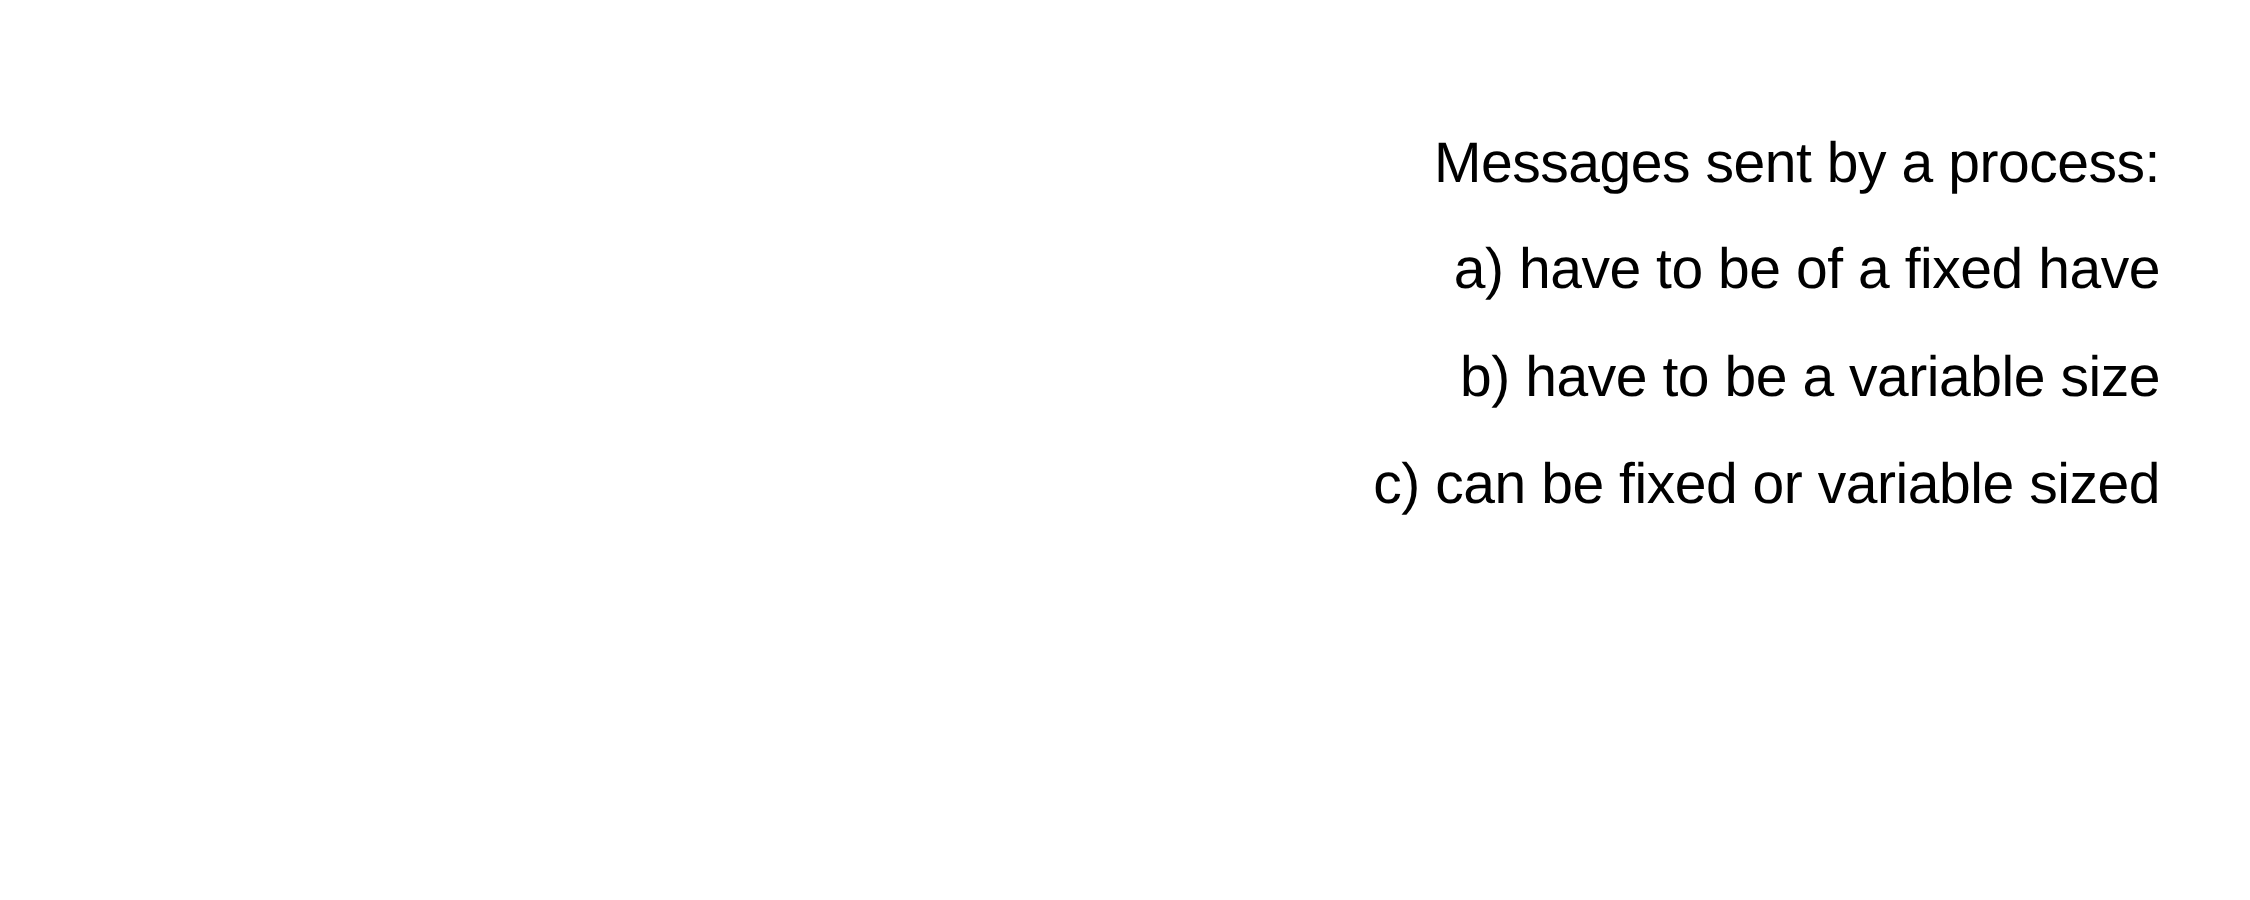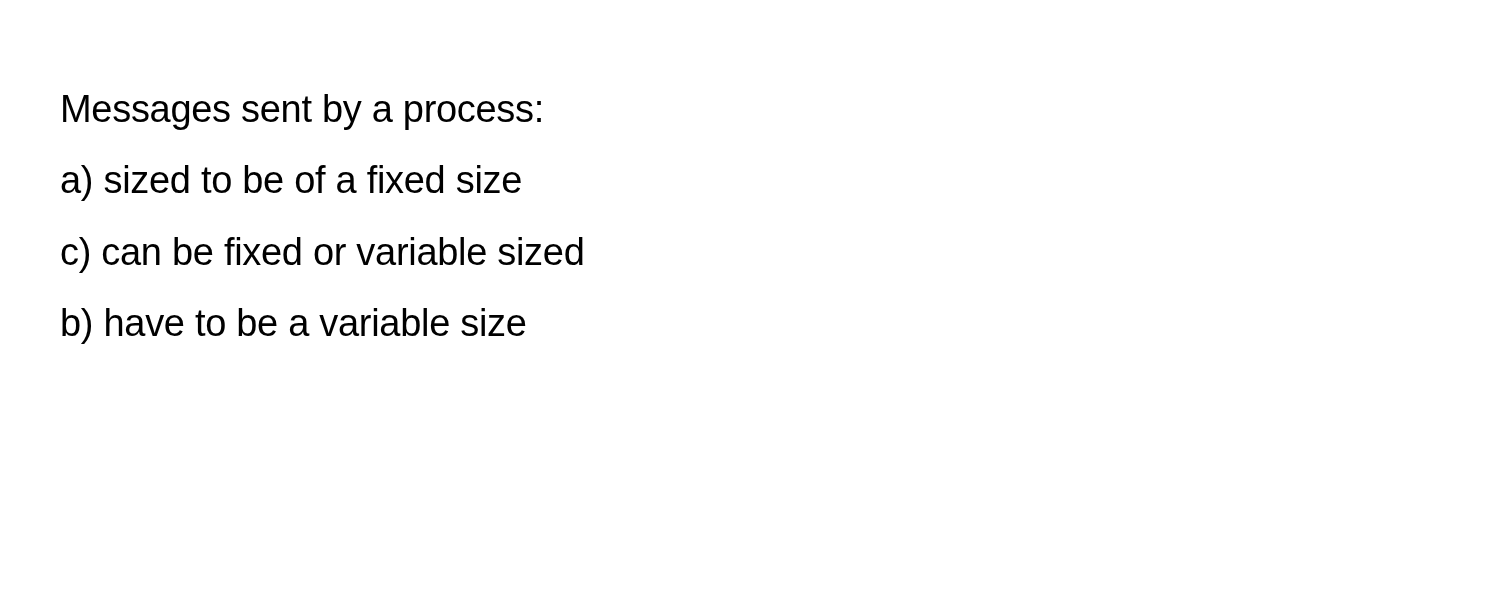--- a/index.html
+++ b/index.html
@@ -12,20 +12,21 @@
       height: 600px;
       background: #ffffff;
       font-family: -apple-system, BlinkMacSystemFont, "Segoe UI", Helvetica, Arial, sans-serif;
       color: #000000;
       padding: 85px 60px;
     }
     .question-container {
       display: flex;
       flex-direction: column;
       gap: 22px;
+      text-align: right;
     }
     .question-text {
       font-size: 38px;
       font-weight: 400;
       line-height: 1.3;
       letter-spacing: -0.3px;
     }
     .option {
       font-size: 38px;
       font-weight: 400;
@@ -33,23 +34,23 @@
       letter-spacing: -0.3px;
     }
   </style>
 </head>
 <body>
 
 <div class="question-container">
   <div class="question-text">Messages sent by a process:</div>
   <div class="option">
     <span>a)</span>
-    <span>sized to be of a fixed size</span>
+    <span>have to be of a fixed have</span>
+  </div>
+  <div class="option">
+    <span>b)</span>
+    <span>have to be a variable size</span>
   </div>
   <div class="option">
     <span>c)</span>
     <span>can be fixed or variable sized</span>
   </div>
-  <div class="option">
-    <span>b)</span>
-    <span>have to be a variable size</span>
-  </div>
 </div>
 
 </body></html>

